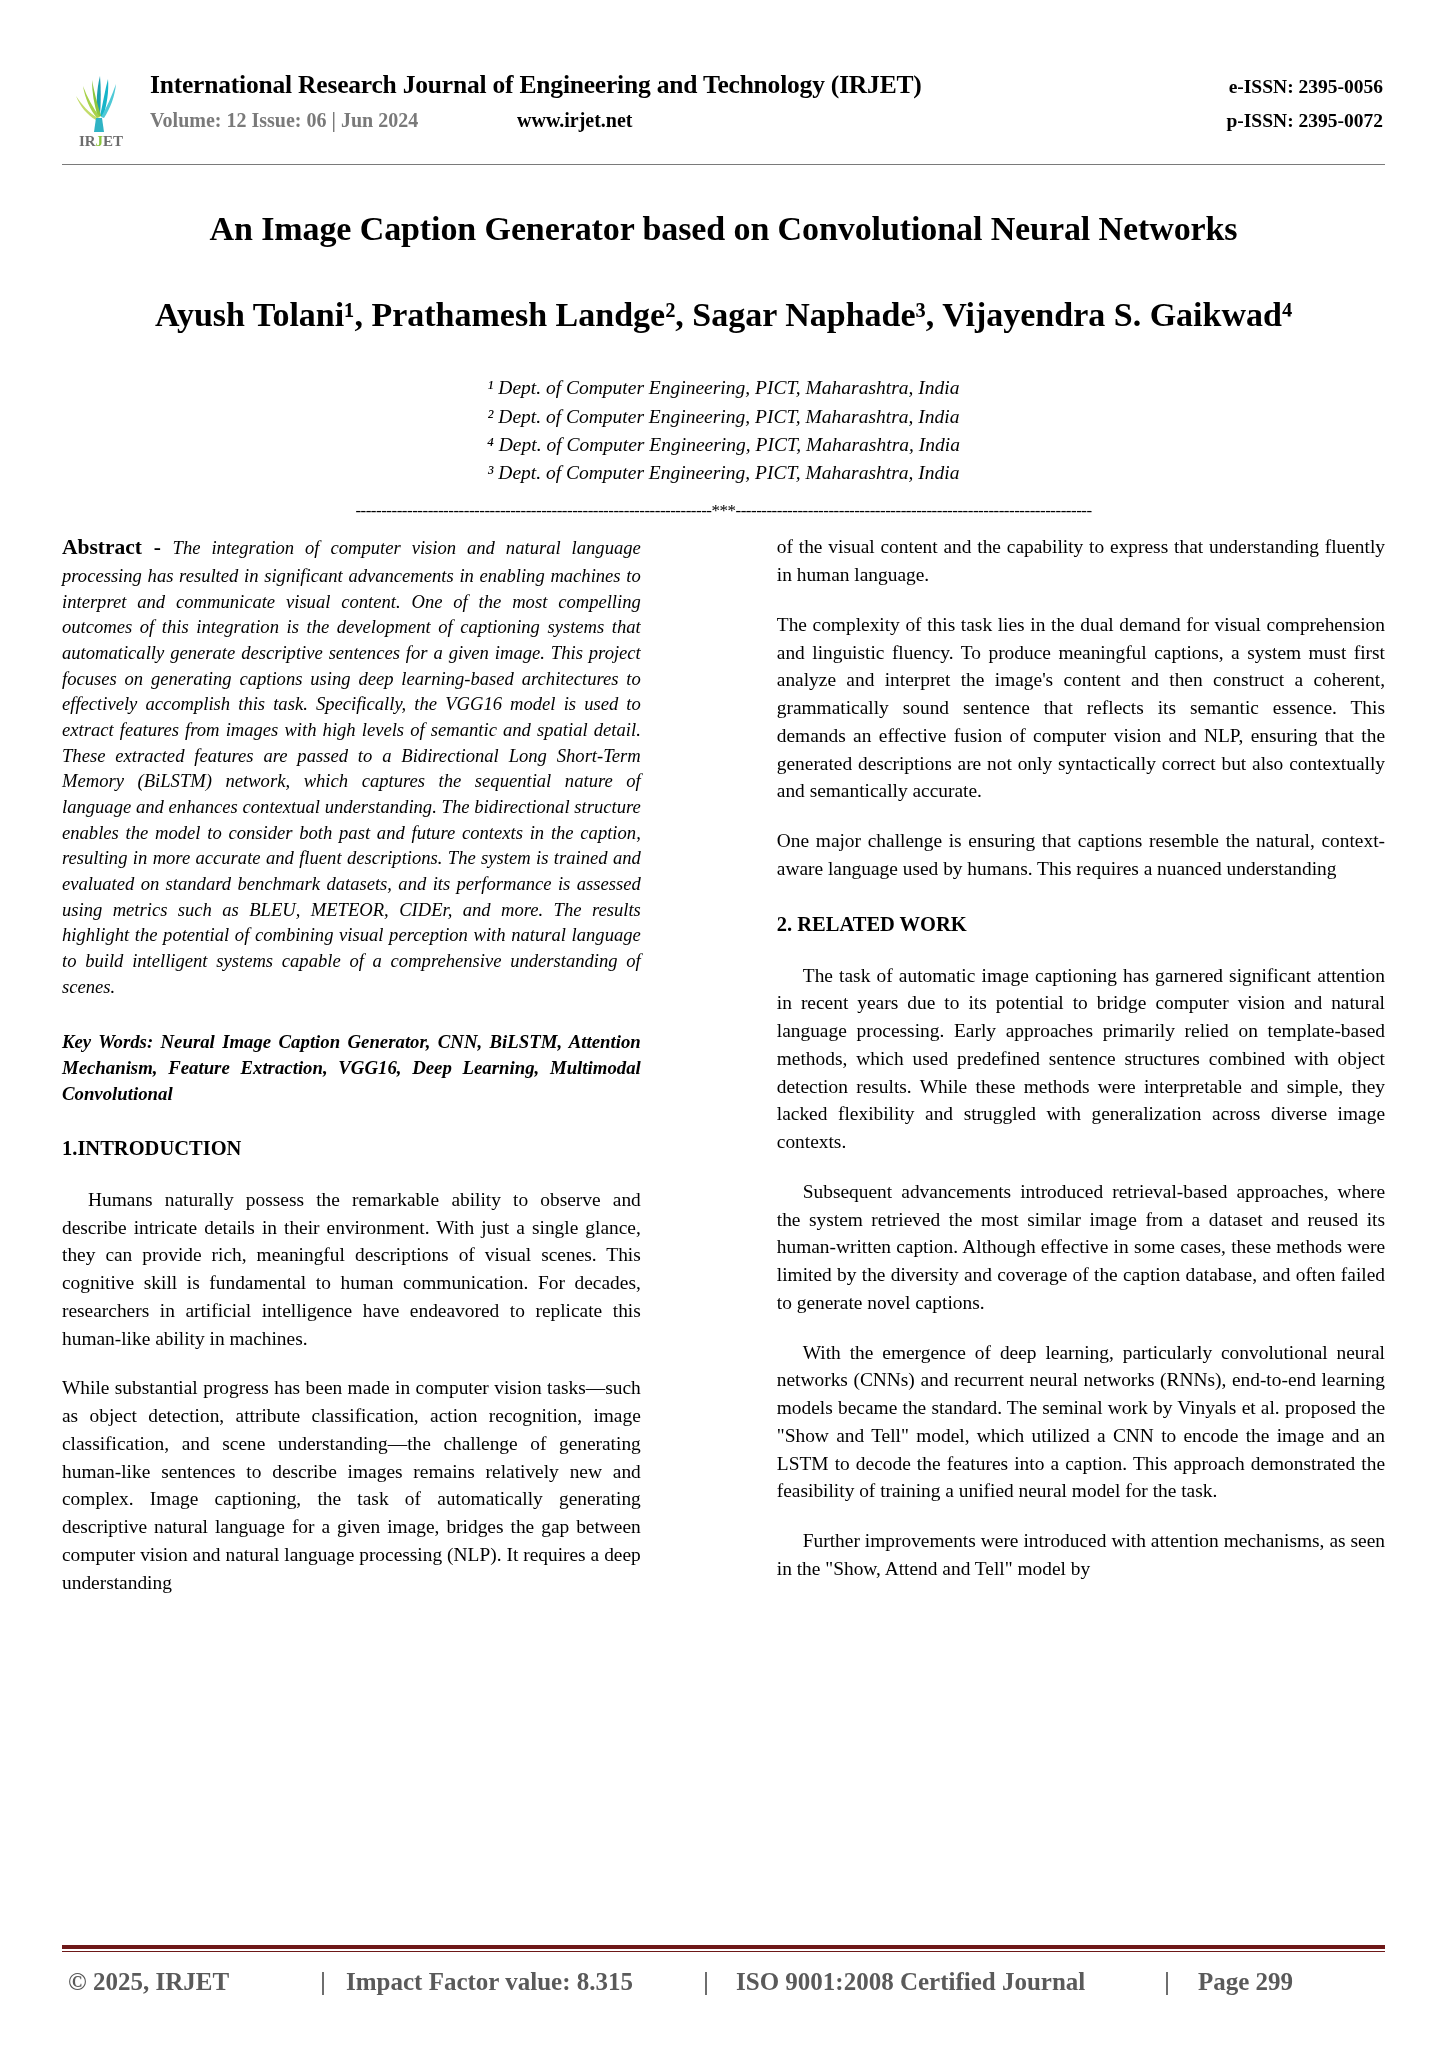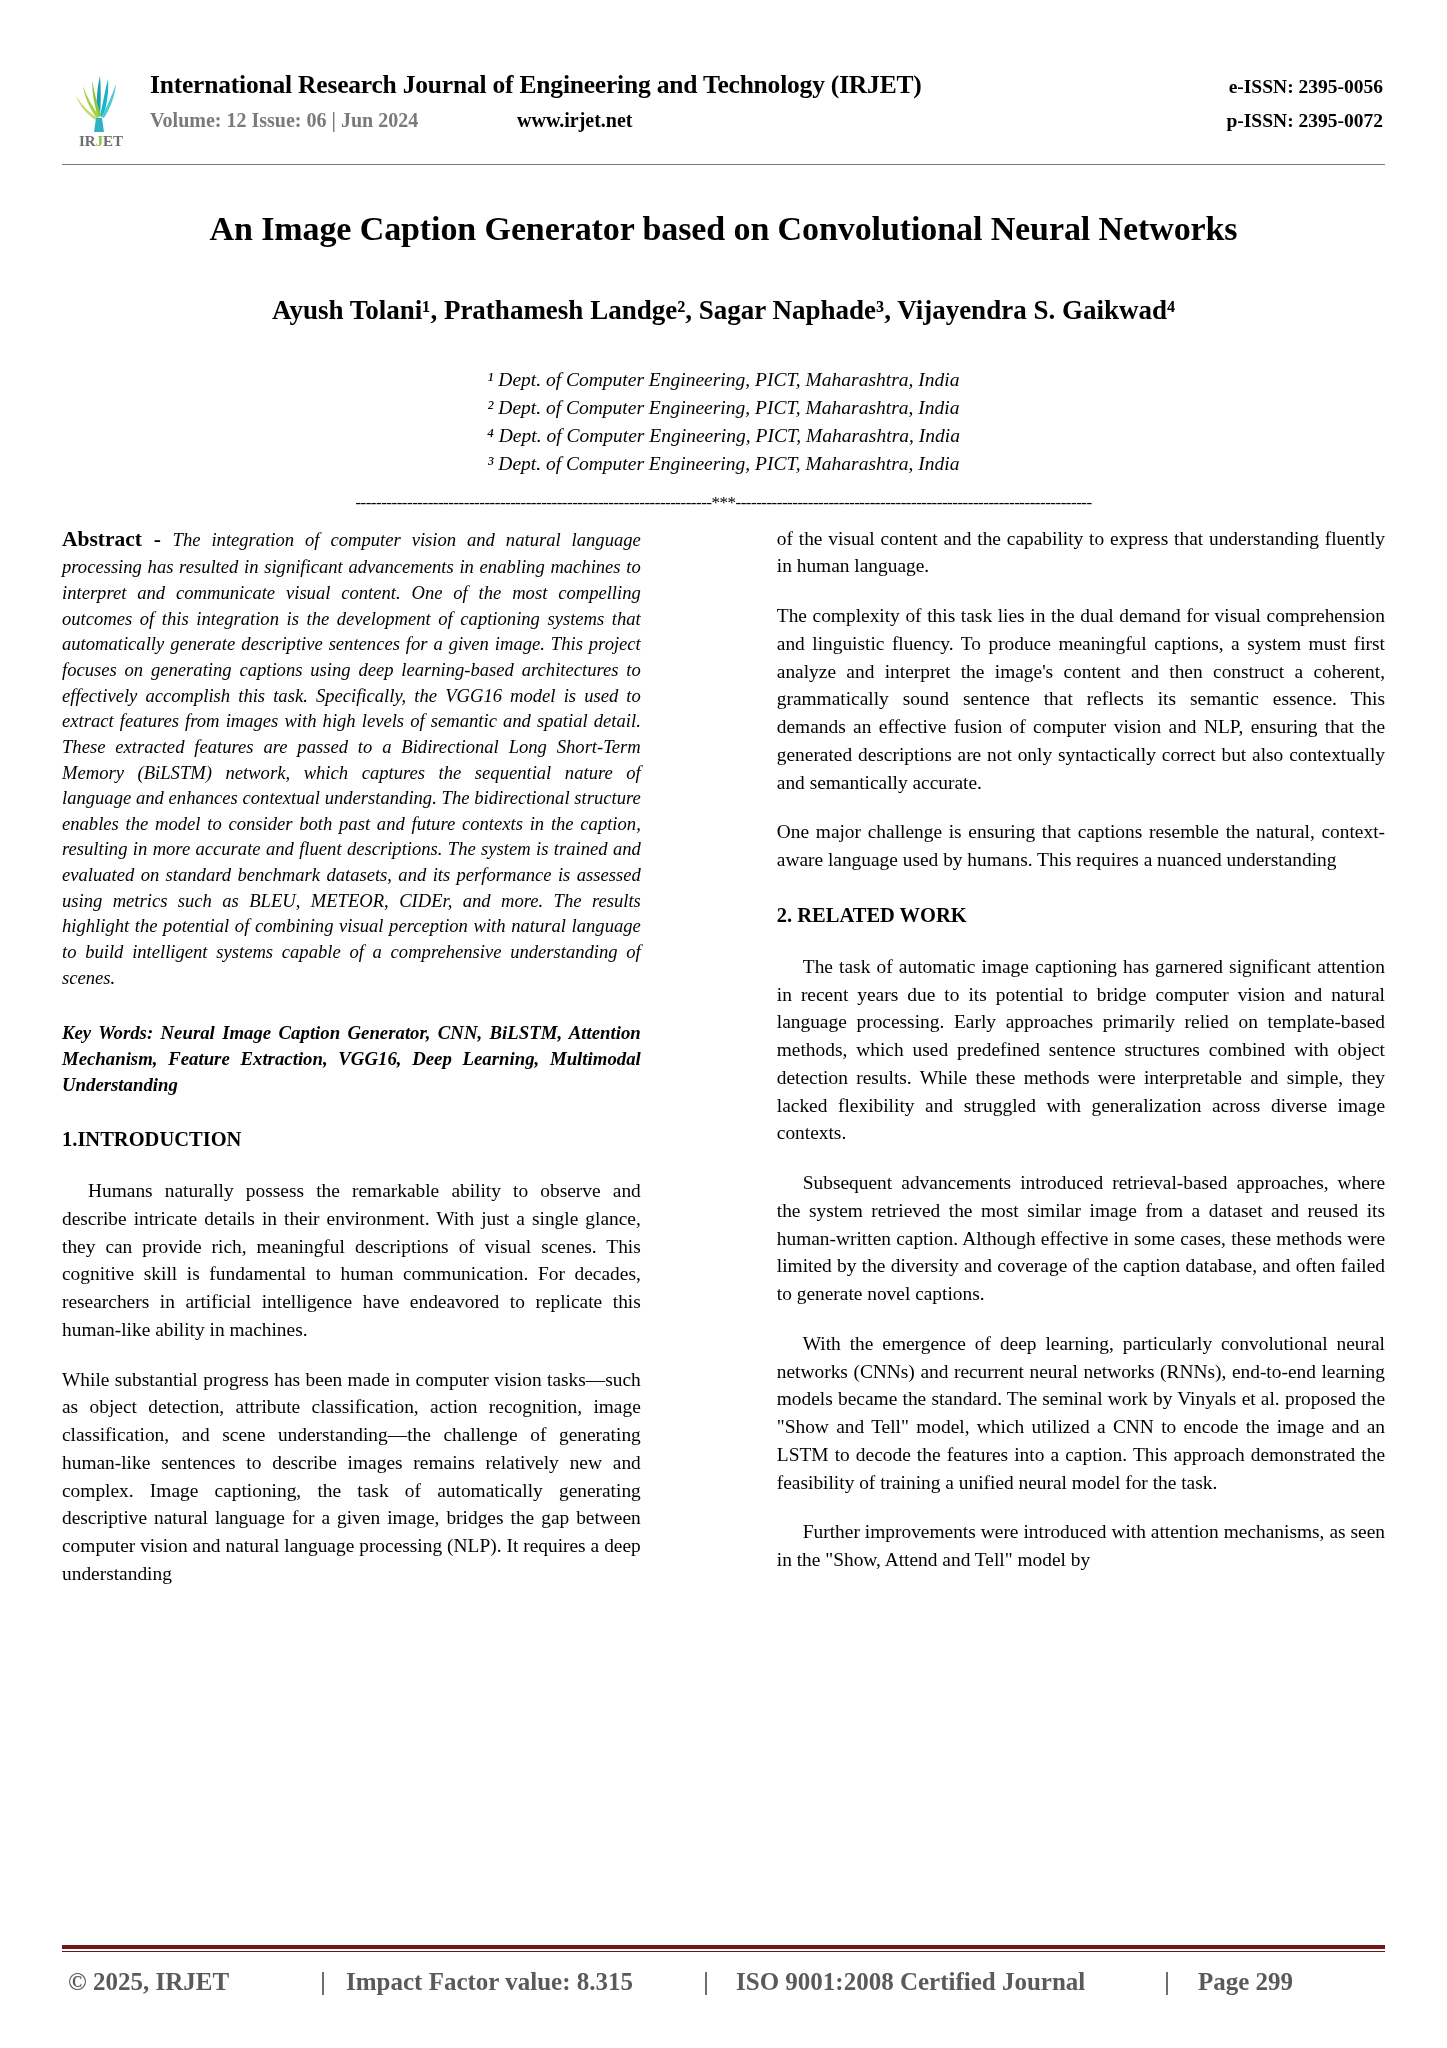--- a/index.html
+++ b/index.html
@@ -96,21 +96,21 @@
   .paper-title {
     text-align: center;
     font-size: 34px;
     font-weight: bold;
     margin: 44px 0 0 0;
     letter-spacing: -0.1px;
     line-height: 1.2;
   }
   .authors {
     text-align: center;
-    font-size: 27px;
+    font-size: 34px;
     font-weight: bold;
     margin-top: 44px;
     line-height: 1.25;
   }
   .affiliations {
     text-align: center;
     margin-top: 38px;
     font-style: italic;
     font-size: 19.5px;
     line-height: 1.45;
@@ -255,21 +255,21 @@
     <div>³ Dept. of Computer Engineering, PICT, Maharashtra, India</div>
   </div>
 
   <div class="sep-line">---------------------------------------------------------------------***---------------------------------------------------------------------</div>
 
   <div class="columns">
 
     <div class="col col-left">
       <p class="abs-para"><span class="abs-label">Abstract - </span><span>The integration of computer vision and natural language processing has resulted in significant advancements in enabling machines to interpret and communicate visual content. One of the most compelling outcomes of this integration is the development of captioning systems that automatically generate descriptive sentences for a given image. This project focuses on generating captions using deep learning-based architectures to effectively accomplish this task. Specifically, the VGG16 model is used to extract features from images with high levels of semantic and spatial detail. These extracted features are passed to a Bidirectional Long Short-Term Memory (BiLSTM) network, which captures the sequential nature of language and enhances contextual understanding. The bidirectional structure enables the model to consider both past and future contexts in the caption, resulting in more accurate and fluent descriptions. The system is trained and evaluated on standard benchmark datasets, and its performance is assessed using metrics such as BLEU, METEOR, CIDEr, and more. The results highlight the potential of combining visual perception with natural language to build intelligent systems capable of a comprehensive understanding of scenes.</span></p>
 
-      <p class="keywords">Key Words:  Neural Image Caption Generator, CNN, BiLSTM, Attention Mechanism, Feature Extraction, VGG16, Deep Learning, Multimodal Understanding</p>
+      <p class="keywords">Key Words:  Neural Image Caption Generator, CNN, BiLSTM, Attention Mechanism, Feature Extraction, VGG16, Deep Learning, Multimodal Convolutional</p>
 
       <h2 class="section-head">1.INTRODUCTION</h2>
 
       <p class="body-para indent first">Humans naturally possess the remarkable ability to observe and describe intricate details in their environment. With just a single glance, they can provide rich, meaningful descriptions of visual scenes. This cognitive skill is fundamental to human communication. For decades, researchers in artificial intelligence have endeavored to replicate this human-like ability in machines.</p>
       <p class="body-para">While substantial progress has been made in computer vision tasks—such as object detection, attribute classification, action recognition, image classification, and scene understanding—the challenge of generating human-like sentences to describe images remains relatively new and complex. Image captioning, the task of automatically generating descriptive natural language for a given image, bridges the gap between computer vision and natural language processing (NLP). It requires a deep understanding</p>
     </div>
 
     <div class="col-gap"></div>
 
     <div class="col col-right">

